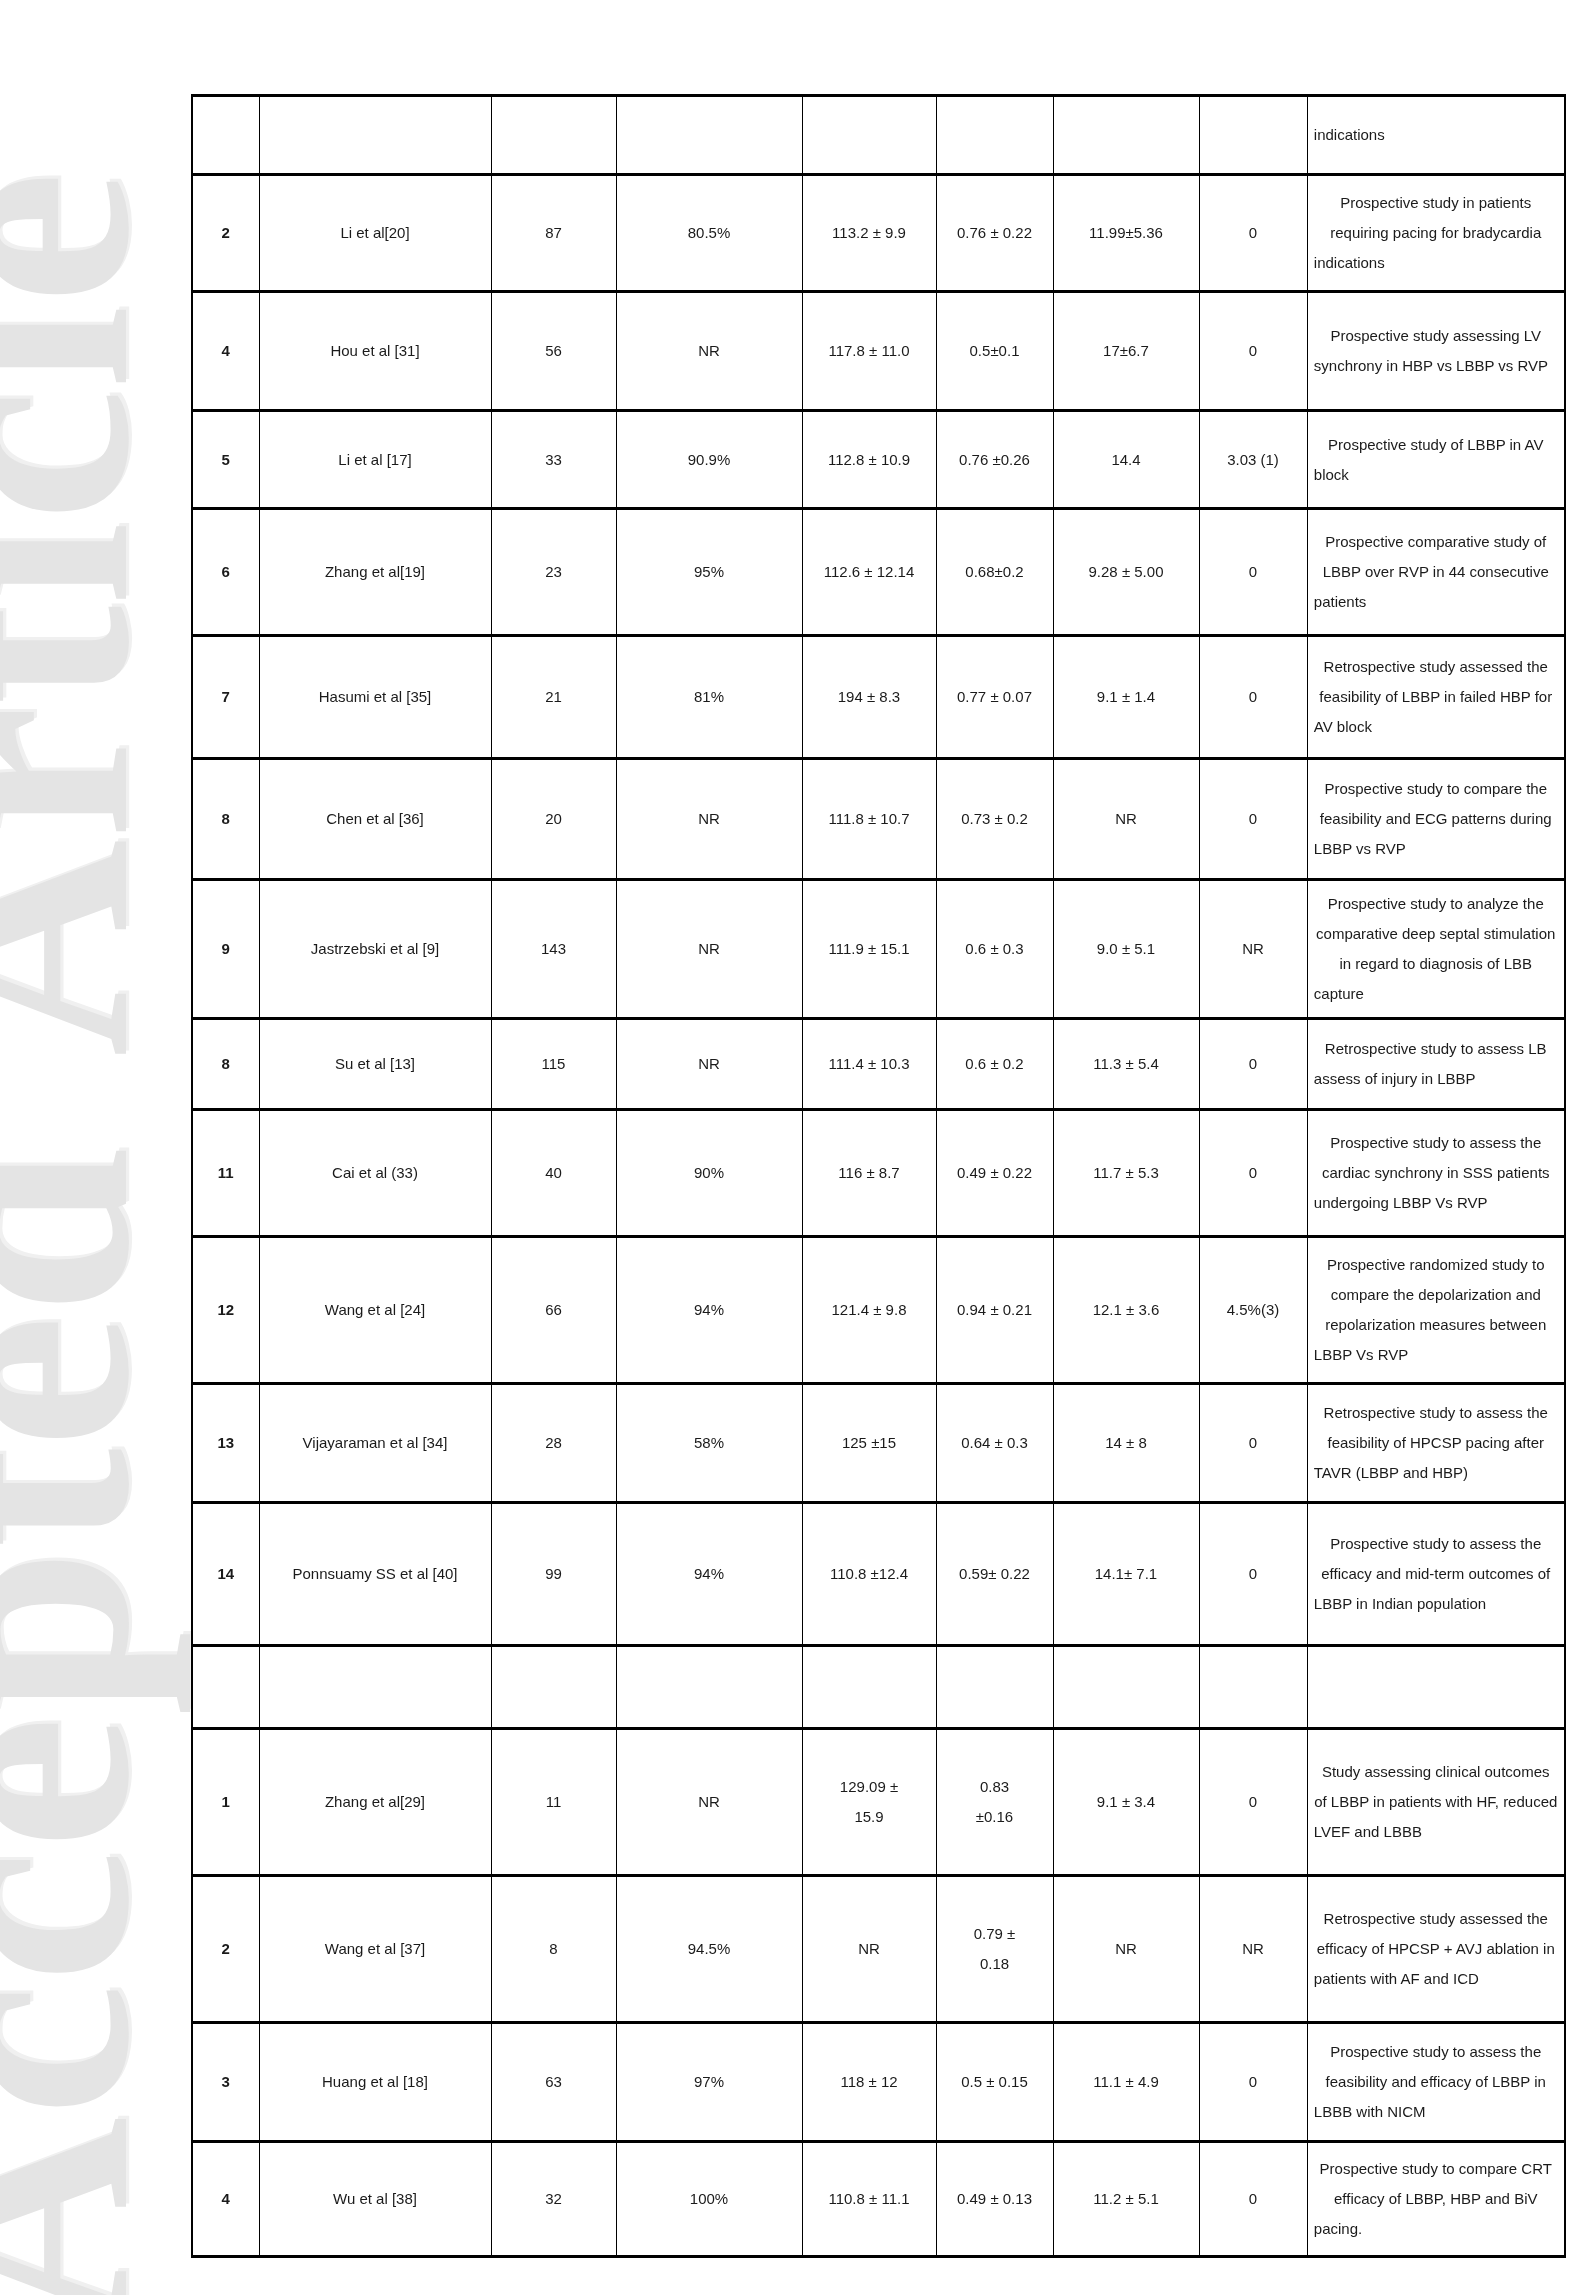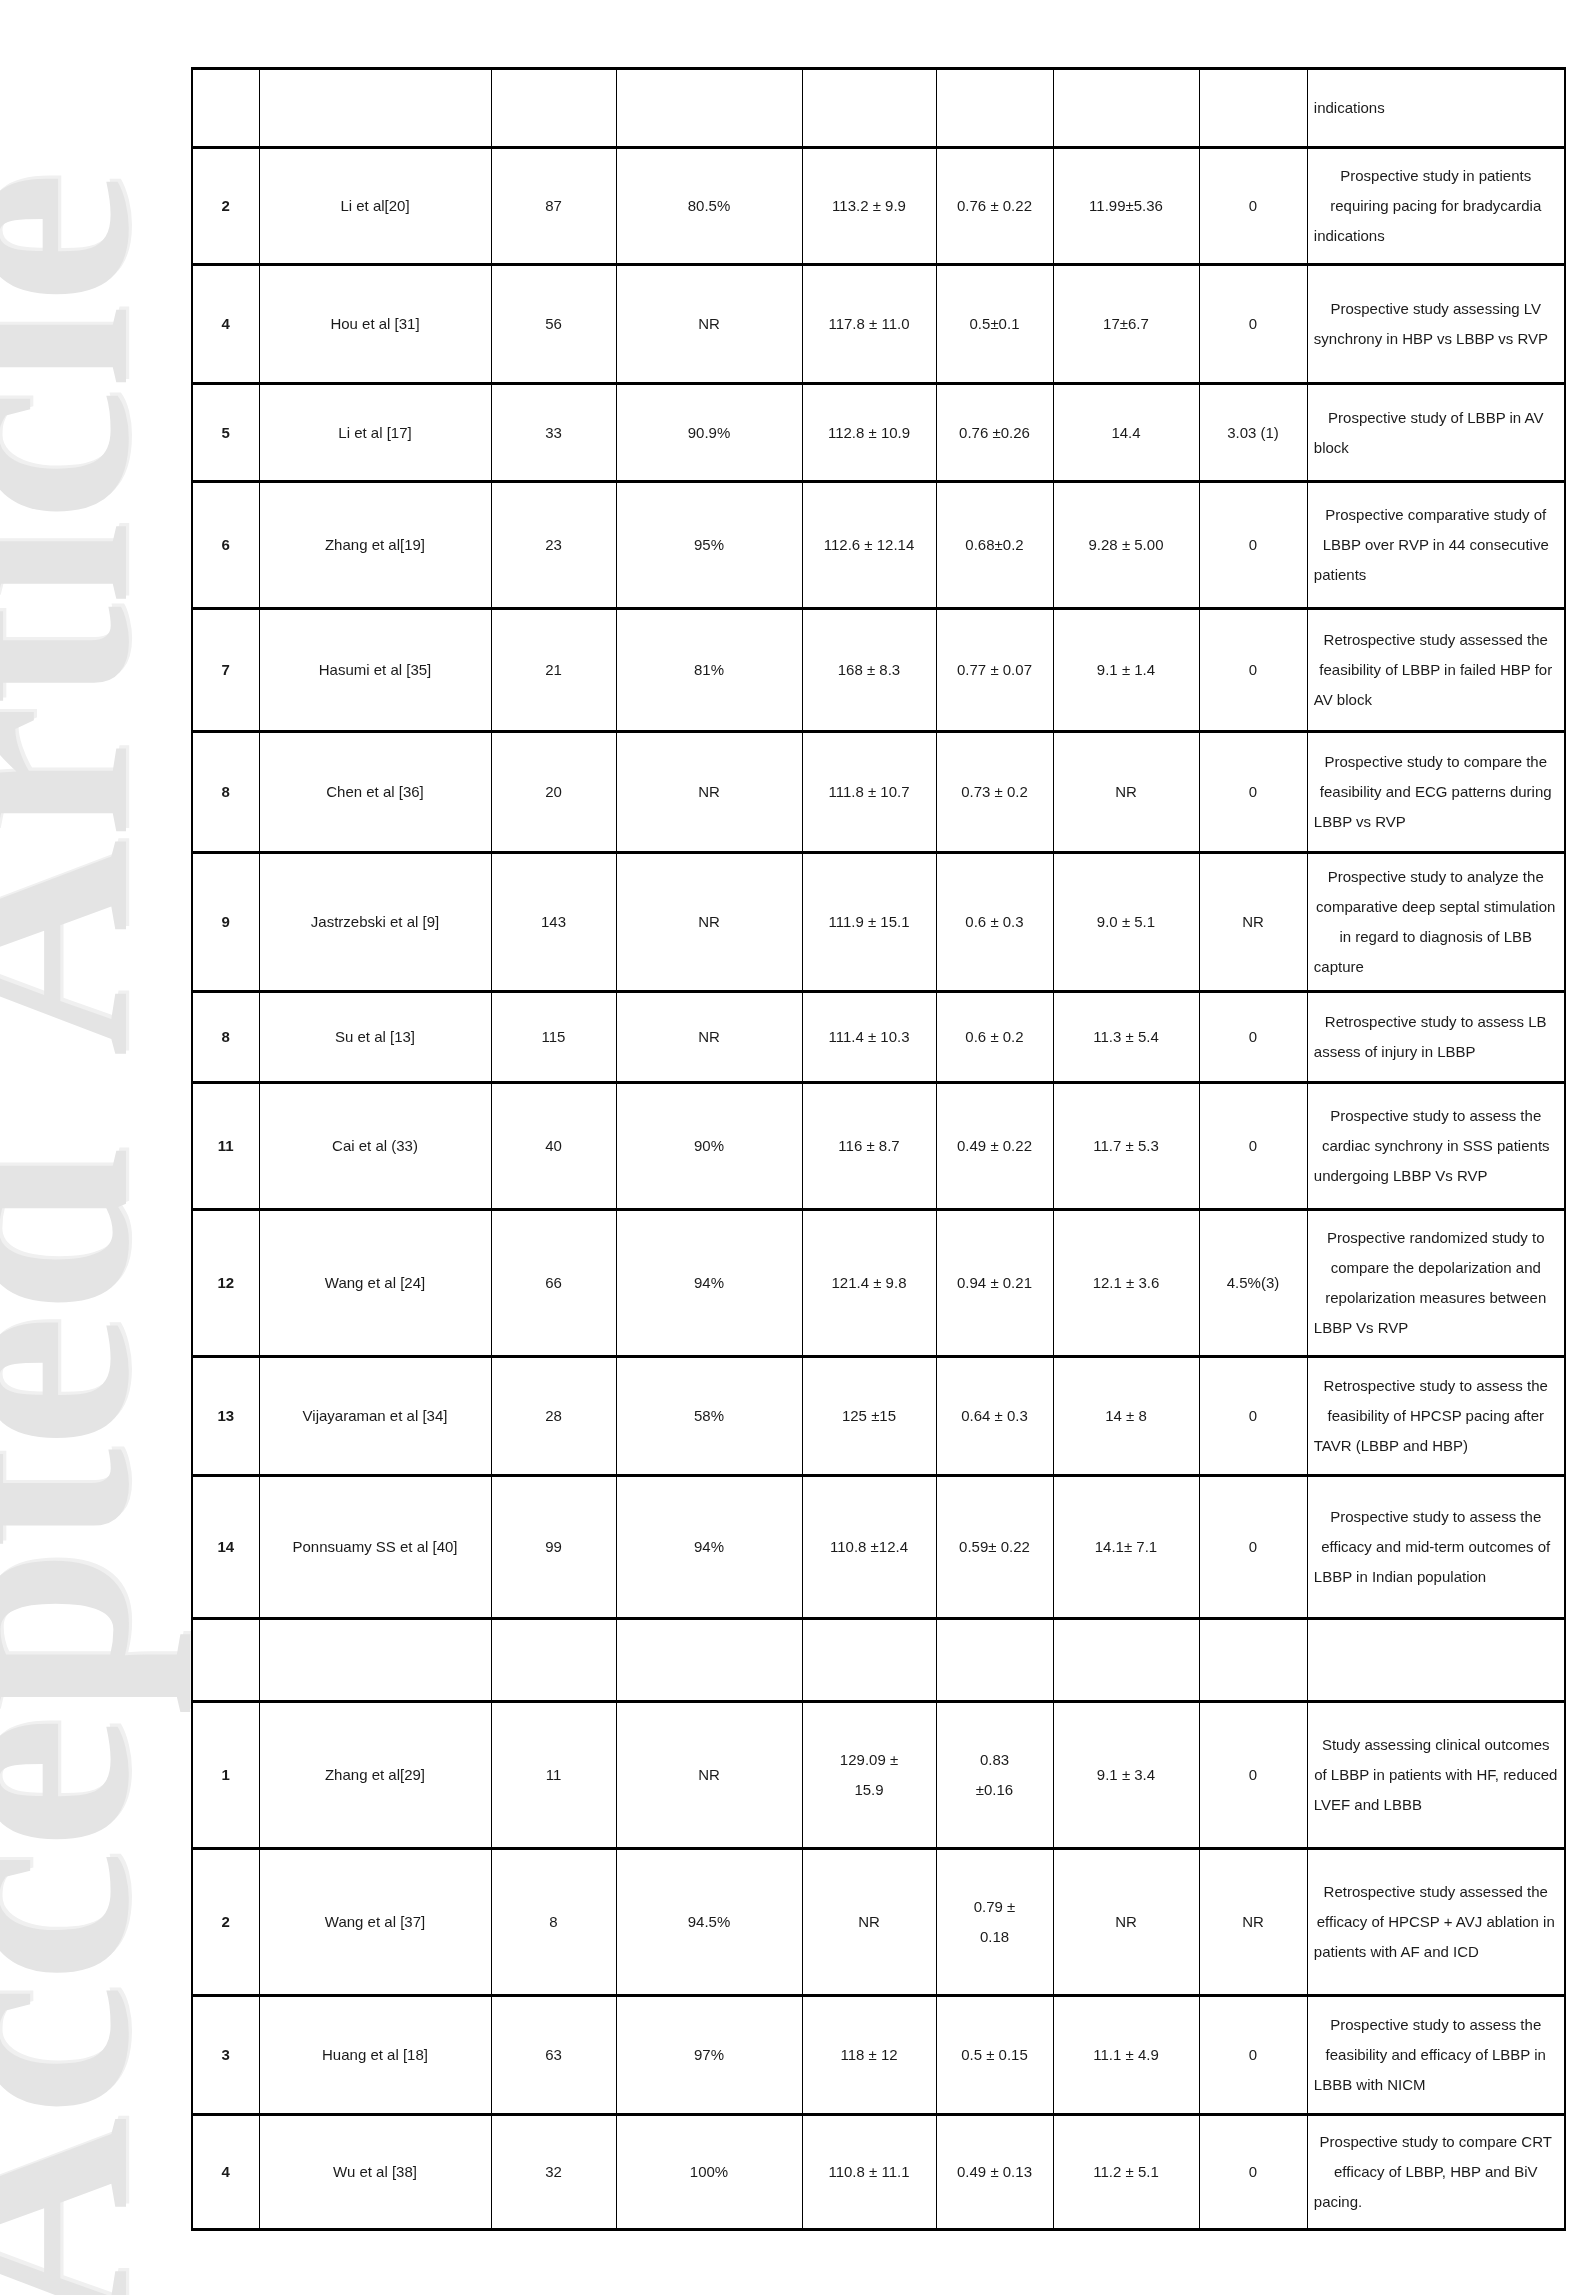--- a/index.html
+++ b/index.html
@@ -52,21 +52,21 @@
     border-top-width: 3.2px;
     border-bottom-width: 3.2px;
     vertical-align: middle;
     text-align: center;
     font-size: 15px;
     line-height: 2.0;
     padding: 4.8px 6.3px;
     white-space: pre-line;
     overflow: hidden;
   }
-  table.study-table { border: 2.4px solid #000; }
+  table.study-table { border: 2.4px solid #000; margin-top: 27px; }
 
   td.c-num { font-weight: bold; }
   td.c-desc {
     text-align: justify;
     text-align-last: left;
     padding: 8px 11px;
     white-space: normal;
   }
   td.top-align { vertical-align: top; }
 
@@ -163,21 +163,21 @@
           <td class="c-thr">0.68±0.2</td>
           <td class="c-rwave">9.28 ± 5.00</td>
           <td class="c-comp">0</td>
           <td class="c-desc">Prospective comparative study of LBBP over RVP in 44 consecutive patients</td>
         </tr>
         <tr>
           <td class="c-num">7</td>
           <td class="c-study">Hasumi et al [35]</td>
           <td class="c-n">21</td>
           <td class="c-success">81%</td>
-          <td class="c-qrs">168 ± 8.3</td>
+          <td class="c-qrs">194 ± 8.3</td>
           <td class="c-thr">0.77 ± 0.07</td>
           <td class="c-rwave">9.1 ± 1.4</td>
           <td class="c-comp">0</td>
           <td class="c-desc">Retrospective study assessed the feasibility of LBBP in failed HBP for AV block</td>
         </tr>
         <tr>
           <td class="c-num">8</td>
           <td class="c-study">Chen et al [36]</td>
           <td class="c-n">20</td>
           <td class="c-success">NR</td>

